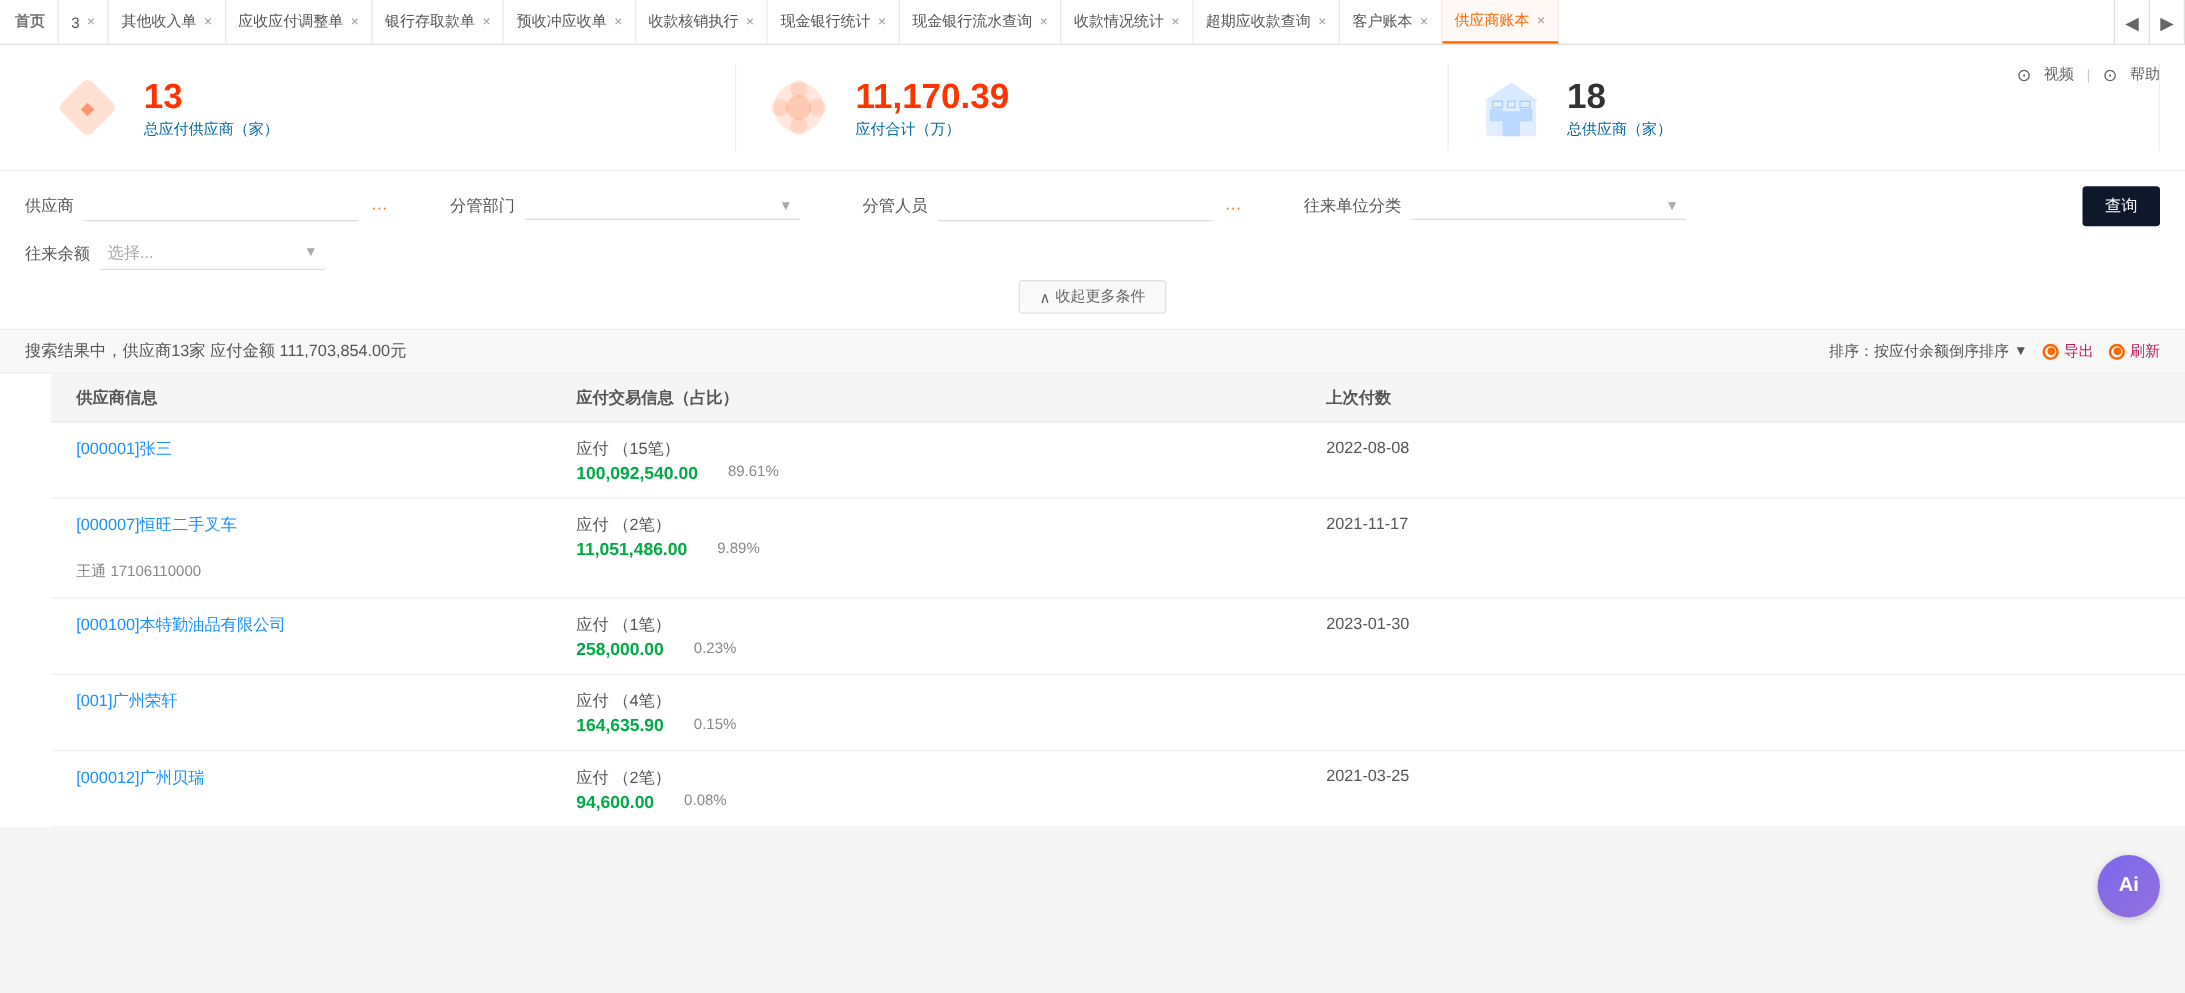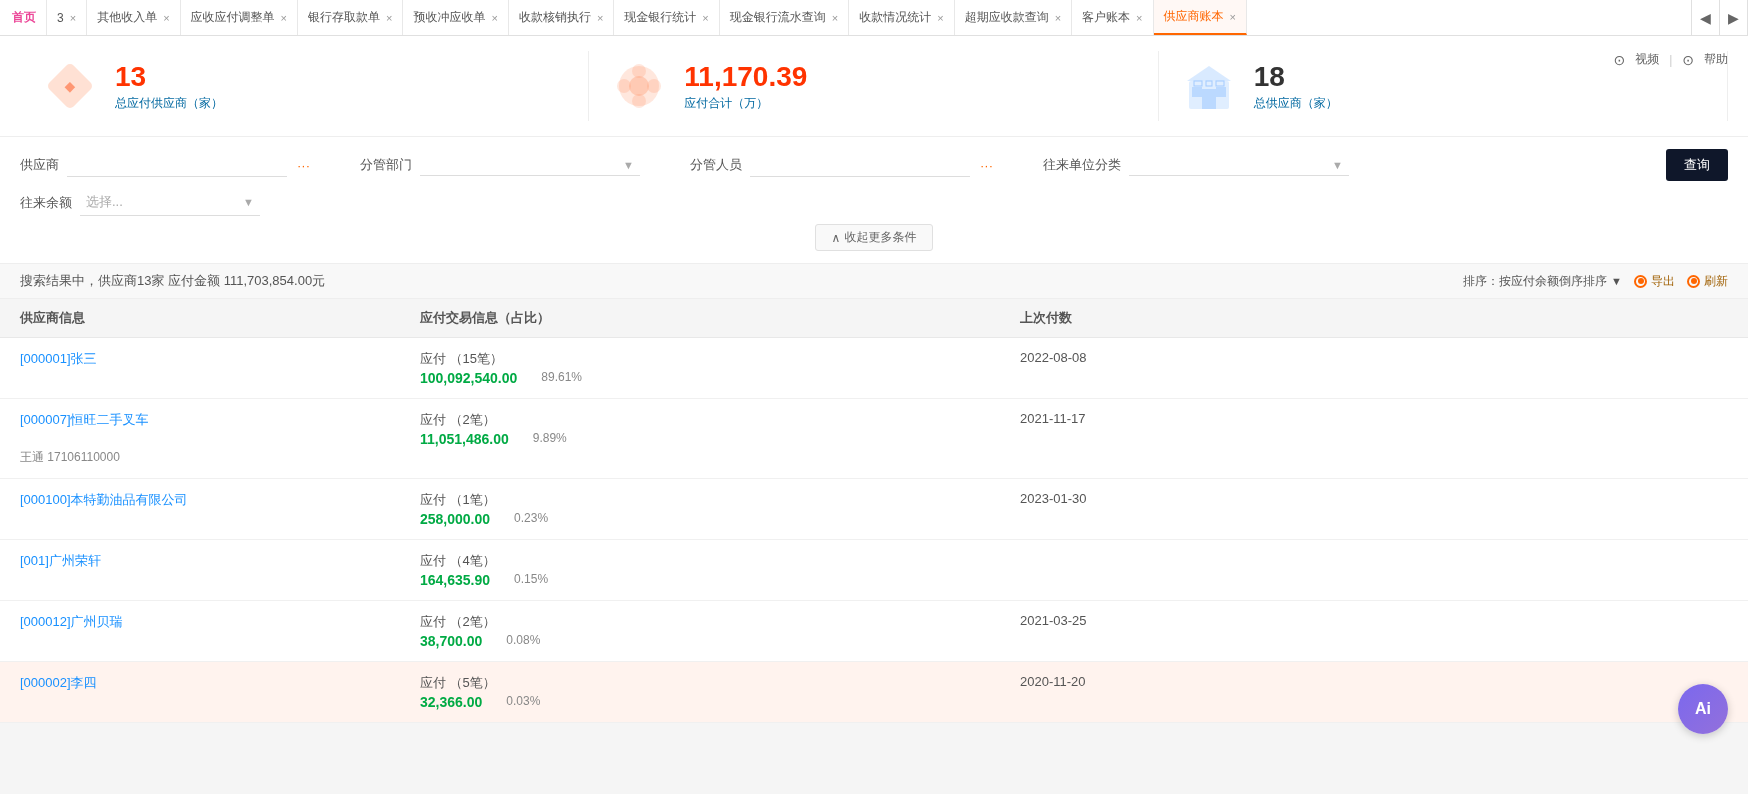--- a/index.html
+++ b/index.html
@@ -10,21 +10,21 @@
       display: flex; align-items: center; background: #fff;
       border-bottom: 1px solid #e0e0e0; height: 36px; overflow: hidden;
     }
     .nav-tab {
       display: flex; align-items: center; padding: 0 10px; height: 100%;
       border-right: 1px solid #e8e8e8; white-space: nowrap; cursor: pointer;
       font-size: 12px; color: #555; position: relative;
     }
     .nav-tab.active { color: #ff6600; border-bottom: 2px solid #ff6600; background: #fff8f5; }
     .nav-tab .close-btn { margin-left: 6px; color: #999; font-size: 11px; cursor: pointer; }
-    .nav-tab.home { color: #ec4899; font-weight: bold; padding-left: 12px; }
+    .nav-tab.home { color: #737373; font-weight: bold; padding-left: 12px; }
     .nav-arrows { display: flex; margin-left: auto; border-left: 1px solid #e0e0e0; }
     .nav-arrow { width: 28px; height: 36px; display: flex; align-items: center; justify-content: center; cursor: pointer; font-size: 14px; color: #666; border-right: 1px solid #e0e0e0; }
 
     
     .summary-area {
       display: flex; background: #fff; padding: 15px 20px; align-items: center;
       border-bottom: 1px solid #eee; position: relative;
     }
     .summary-card {
       display: flex; align-items: center; flex: 1; padding: 5px 20px;
@@ -63,42 +63,42 @@
 
     
     .result-bar {
       display: flex; align-items: center; padding: 8px 20px; background: #f8f8f8;
       border-bottom: 1px solid #eee; font-size: 13px; color: #555;
     }
     .result-bar .sort-area { margin-left: auto; display: flex; align-items: center; gap: 12px; }
     .sort-select { font-size: 12px; color: #555; cursor: pointer; display: flex; align-items: center; gap: 4px; }
 
     
-    .data-table { width: 100%; background: #fff; }
+    .data-table { width: 100%; background: #fff; padding-left: 41px; }
     .table-header {
       display: flex; padding: 10px 20px; background: #f5f5f5;
       border-bottom: 1px solid #e8e8e8; font-size: 13px; font-weight: bold; color: #555;
     }
     .col-supplier { flex: 0 0 400px; }
     .col-transaction { flex: 0 0 600px; }
     .col-lastpay { flex: 1; }
     .table-row {
       display: flex; padding: 12px 20px; border-bottom: 1px solid #f0f0f0;
       align-items: flex-start;
     }
     .table-row.highlighted { background: #fff3ee; }
     .supplier-name { color: #1890ff; cursor: pointer; font-size: 13px; text-decoration: none; }
     .supplier-sub { font-size: 12px; color: #888; margin-top: 20px; }
     .transaction-info { font-size: 13px; }
     .tx-label { color: #555; }
     .tx-amount { color: #00aa44; font-size: 14px; font-weight: bold; margin-top: 2px; cursor: pointer; }
     .tx-percent { color: #888; font-size: 12px; margin-left: 12px; }
     .last-pay-date { font-size: 13px; color: #555; }
 
-    .radio-btn { display: flex; align-items: center; gap: 4px; cursor: pointer; font-size: 12px; color: #a16207; text-align: right; }
+    .radio-btn { display: flex; align-items: center; gap: 4px; cursor: pointer; font-size: 12px; color: #be185d; text-align: right; }
     .radio-circle { width: 13px; height: 13px; border-radius: 50%; border: 2px solid #ff6600; display: flex; align-items: center; justify-content: center; }
     .radio-circle-inner { width: 6px; height: 6px; background: #ff6600; border-radius: 50%; }
   </style>
 </head>
 <body>
 
 <div class="top-nav">
   <div class="nav-tab home">
     <span>首页</span>
   </div>
@@ -384,46 +384,26 @@
         <div>
           <a class="supplier-name">[000012]广州贝瑞</a>
         </div>
 
       </div>
       <div class="col-transaction">
         <div class="transaction-info">
           <span class="tx-label">应付 （2笔）</span>
         </div>
         <div style="display:flex; align-items:center; gap:12px;">
-          <span class="tx-amount">38,700.00</span>
+          <span class="tx-amount">94,600.00</span>
           <span class="tx-percent">0.08%</span>
         </div>
       </div>
       <div class="col-lastpay">
         <span class="last-pay-date">2021-03-25</span>
       </div>
     </div>
-      <div class="table-row highlighted">
-      <div class="col-supplier">
-        <div>
-          <a class="supplier-name">[000002]李四</a>
-        </div>
-
-      </div>
-      <div class="col-transaction">
-        <div class="transaction-info">
-          <span class="tx-label">应付 （5笔）</span>
-        </div>
-        <div style="display:flex; align-items:center; gap:12px;">
-          <span class="tx-amount">32,366.00</span>
-          <span class="tx-percent">0.03%</span>
-        </div>
-      </div>
-      <div class="col-lastpay">
-        <span class="last-pay-date">2020-11-20</span>
-      </div>
-    </div>
     </div>
 </div>
 
 <div style="position:fixed; bottom:60px; right:20px; width:50px; height:50px; background: linear-gradient(135deg, #7b68ee, #9370db); border-radius: 25px; display:flex; align-items:center; justify-content:center; cursor:pointer; box-shadow: 0 2px 8px rgba(0,0,0,0.2);">
   <span style="color:#fff; font-weight:bold; font-size:16px;">Ai</span>
 </div>
 
 </body></html>

